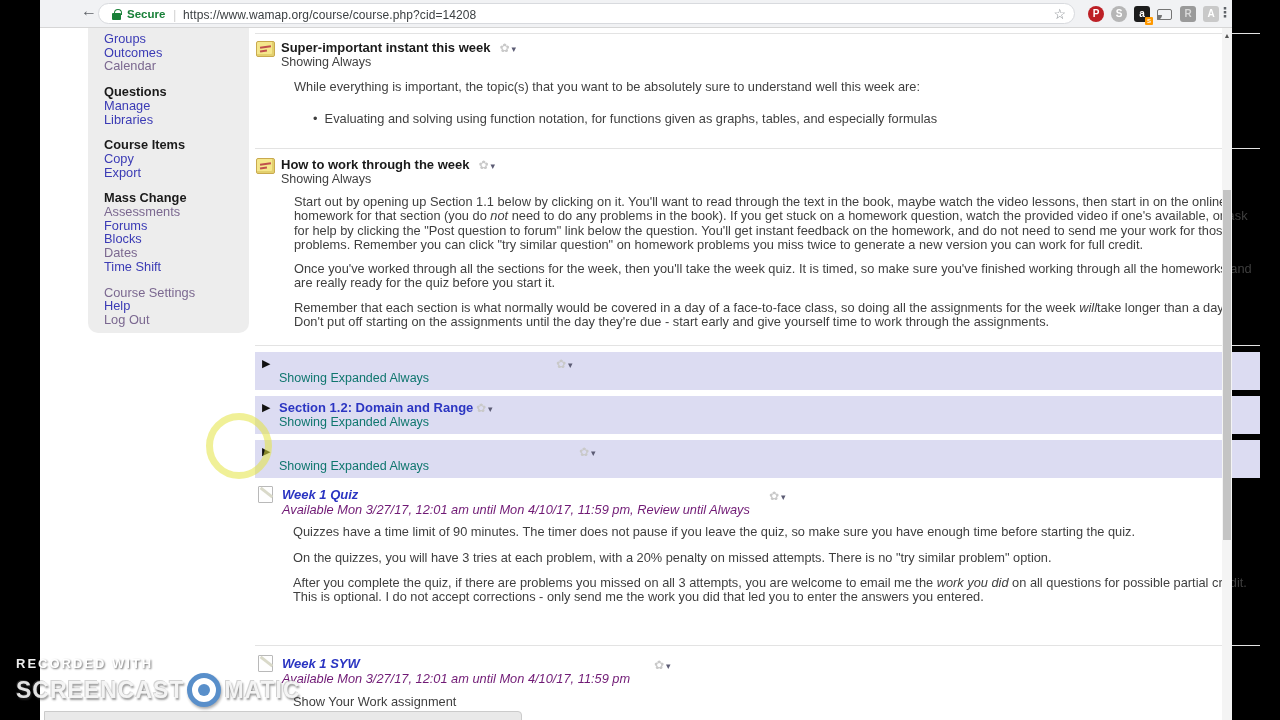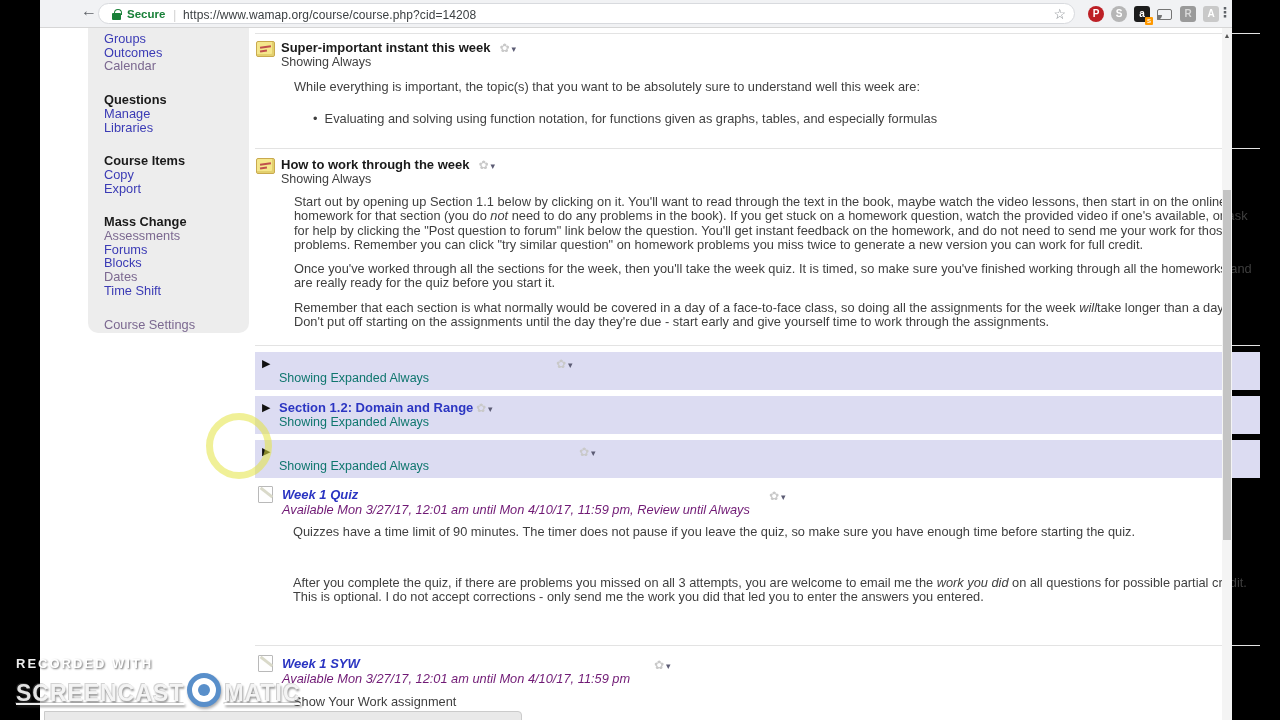--- a/index.html
+++ b/index.html
@@ -35,21 +35,21 @@
     border:1.5px solid #757575; border-radius:2px; background:#f1f2f4; }
   .casticon::after { content:""; position:absolute; left:-1px; bottom:-1px; width:5px; height:5px;
     background:#757575; border-radius:100% 0 0 0; transform:rotate(180deg); }
   #menu-dots { position:absolute; left:1178px; top:4px; font-size:14px; color:#5f6368; font-weight:bold; }
 
   
   #sidebar { position:absolute; left:48px; top:28px; width:161px; height:305px;
     background:#ededed; border-radius:0 0 10px 10px; padding:4px 0 0 16px;
     font-size:12.8px; line-height:13.7px; overflow:hidden; }
   .sb-row { white-space:nowrap; }
-  .sb-row.gap { margin-top:20px; }
+  .sb-row.gap { margin-top:12px; }
   .sb-row.heading { font-weight:bold; color:#1a1a1a; }
   .sb-row.link { color:#3b3bb5; cursor:pointer; }
   .sb-row.visited { color:#7b6890; cursor:pointer; }
 
   
   #content { position:absolute; left:215px; top:28px; width:1007px; height:692px;
     color:#3f3f3f; font-size:12.8px; }
   .divider { position:absolute; left:0; width:1005px; border-top:1px solid #e3e3e3; }
   .blocktitle { font-weight:bold; font-size:13px; color:#1a1a1a; white-space:nowrap; }
   .showing { font-size:12.5px; color:#3f3f3f; }
@@ -87,21 +87,21 @@
     border-radius:50%; border:7px solid rgba(228,228,66,0.55); pointer-events:none; }
 
   
   #status-bubble { position:absolute; left:44px; top:711px; width:478px; height:10px;
     background:#e9e9e9; border:1px solid #cbcbcb; border-radius:0 4px 0 0; }
 
   
   #watermark { position:absolute; left:16px; top:656px; color:#fff; opacity:.93; }
   #wm-line1 { font-size:13px; font-weight:bold; letter-spacing:2px;
     text-shadow:1px 1px 2px rgba(0,0,0,.6); }
-  #wm-line2 { display:flex; align-items:flex-end; margin-top:2px;text-decoration:underline; }
+  #wm-line2 { display:flex; align-items:center; margin-top:2px; }
   .wm-brand { font-size:23px; font-weight:bold; letter-spacing:1px; color:#f4f4f4;
     text-shadow:1px 2px 2px rgba(60,60,60,.55), -1px -1px 0 rgba(120,120,120,.35); }
   #wm-logo { width:34px; height:34px; border-radius:50%; background:#fff;
     border:5px solid #4d87c7; margin:0 3px; position:relative;
     box-shadow:1px 2px 3px rgba(0,0,0,.35); }
   #wm-logo::after { content:""; position:absolute; left:6px; top:6px; width:12px; height:12px;
     border-radius:50%; background:#4d87c7; }
 </style>
 </head>
 <body>
@@ -193,20 +193,21 @@
       <span class="tri">▶</span>
       <span class="gearwrap abs" style="left:315px; top:4px;"><span class="gear">✿</span><span class="caret">▾</span></span>
       <span class="secshow">Showing Expanded Always</span>
     </div>
 
     <span class="pageicon abs" style="left:3px; top:458px;"></span>
     <div class="itemtitle abs" style="left:27px; top:459px;">Week 1 Quiz</div>
     <span class="gearwrap abs" style="left:505px; top:460px;"><span class="gear">✿</span><span class="caret">▾</span></span>
     <div class="avail abs" style="left:27px; top:474px;">Available Mon 3/27/17, 12:01 am until Mon 4/10/17, 11:59 pm, Review until Always</div>
     <div class="para" style="left:38px; top:497px;">Quizzes have a time limit of 90 minutes.  The timer does not pause if you leave the quiz, so make sure you have enough time before starting the quiz.</div>
+    <div class="para" style="left:38px; top:523px;">On the quizzes, you will have 3 tries at each problem, with a 20% penalty on missed attempts.  There is no "try similar problem" option.</div>
     <div class="para" style="left:38px; top:548px;"><span>After you complete the quiz, if there are problems you missed on all 3 attempts, you are welcome to email me the </span><em class="seg">work you did</em><span> on all questions for possible partial credit. This is optional. I do not accept corrections - only send me the work you did that led you to enter the answers you entered.</span></div>
 
     <div class="divider" style="top:617px;"></div>
 
     <span class="pageicon abs" style="left:3px; top:627px;"></span>
     <div class="itemtitle abs" style="left:27px; top:628px;">Week 1 SYW</div>
     <span class="gearwrap abs" style="left:390px; top:629px;"><span class="gear">✿</span><span class="caret">▾</span></span>
     <div class="avail abs" style="left:27px; top:643px;">Available Mon 3/27/17, 12:01 am until Mon 4/10/17, 11:59 pm</div>
     <div class="para" style="left:38px; top:667px;">Show Your Work assignment</div>
   </div>

